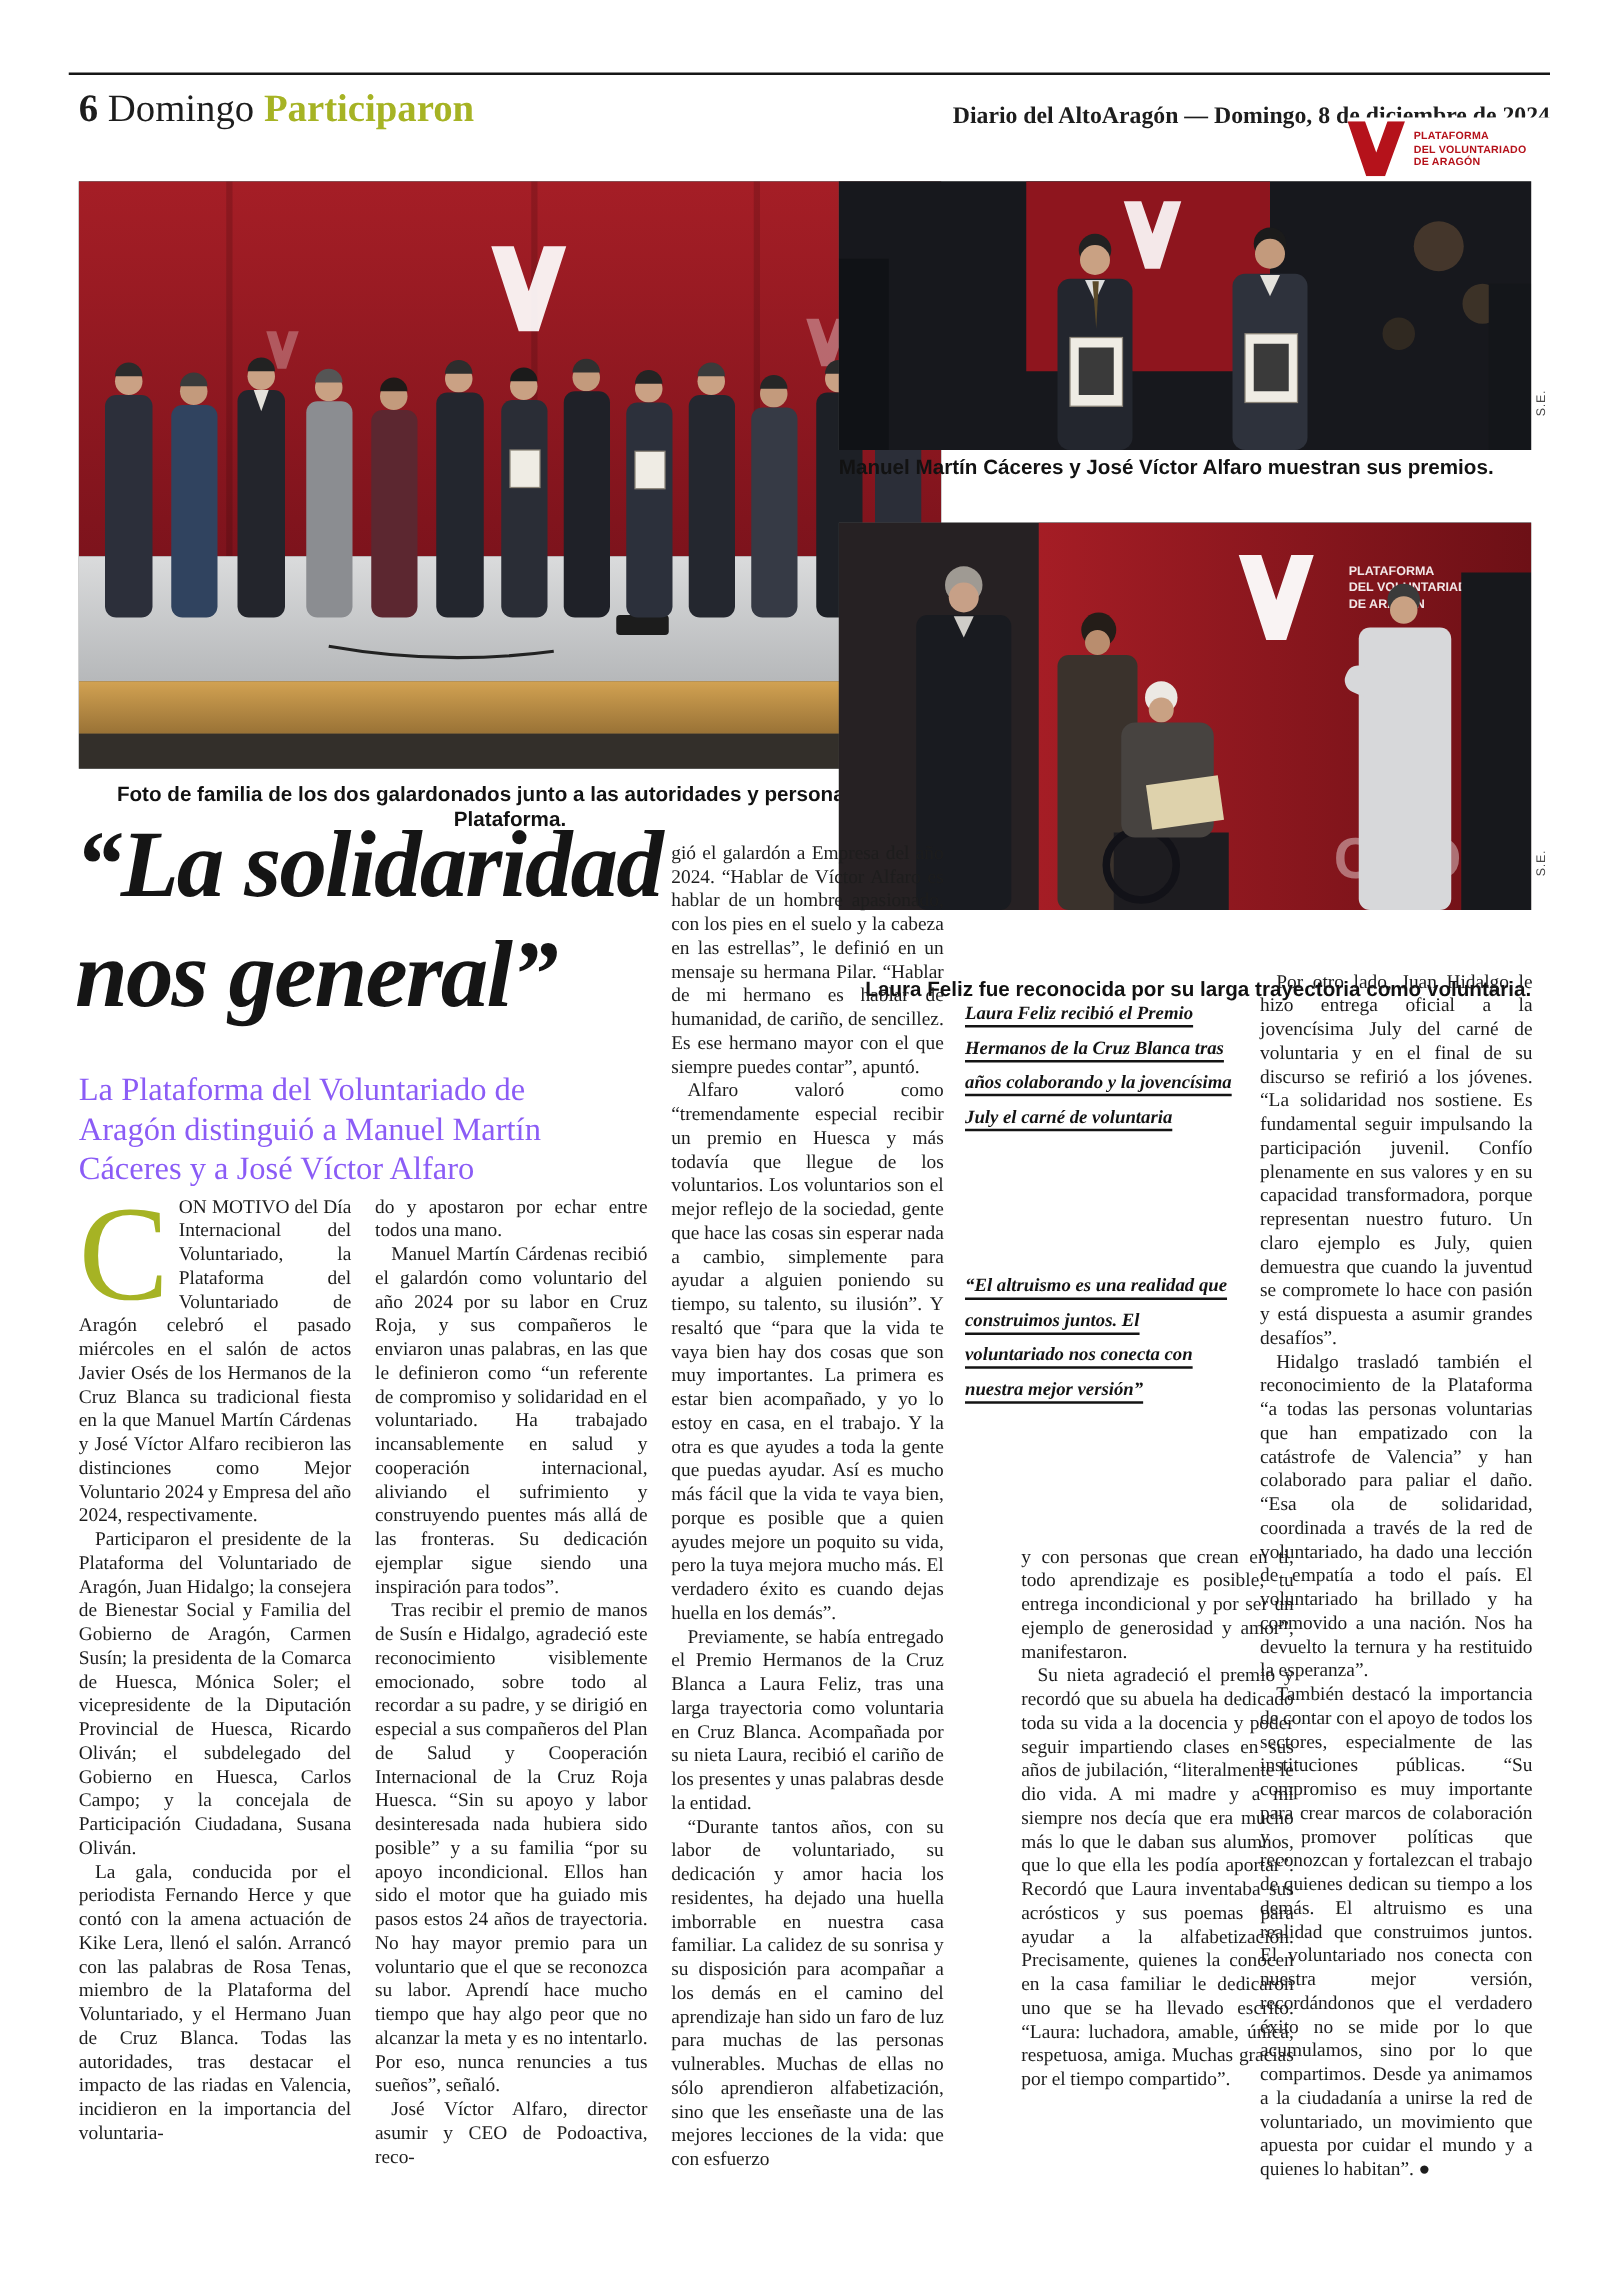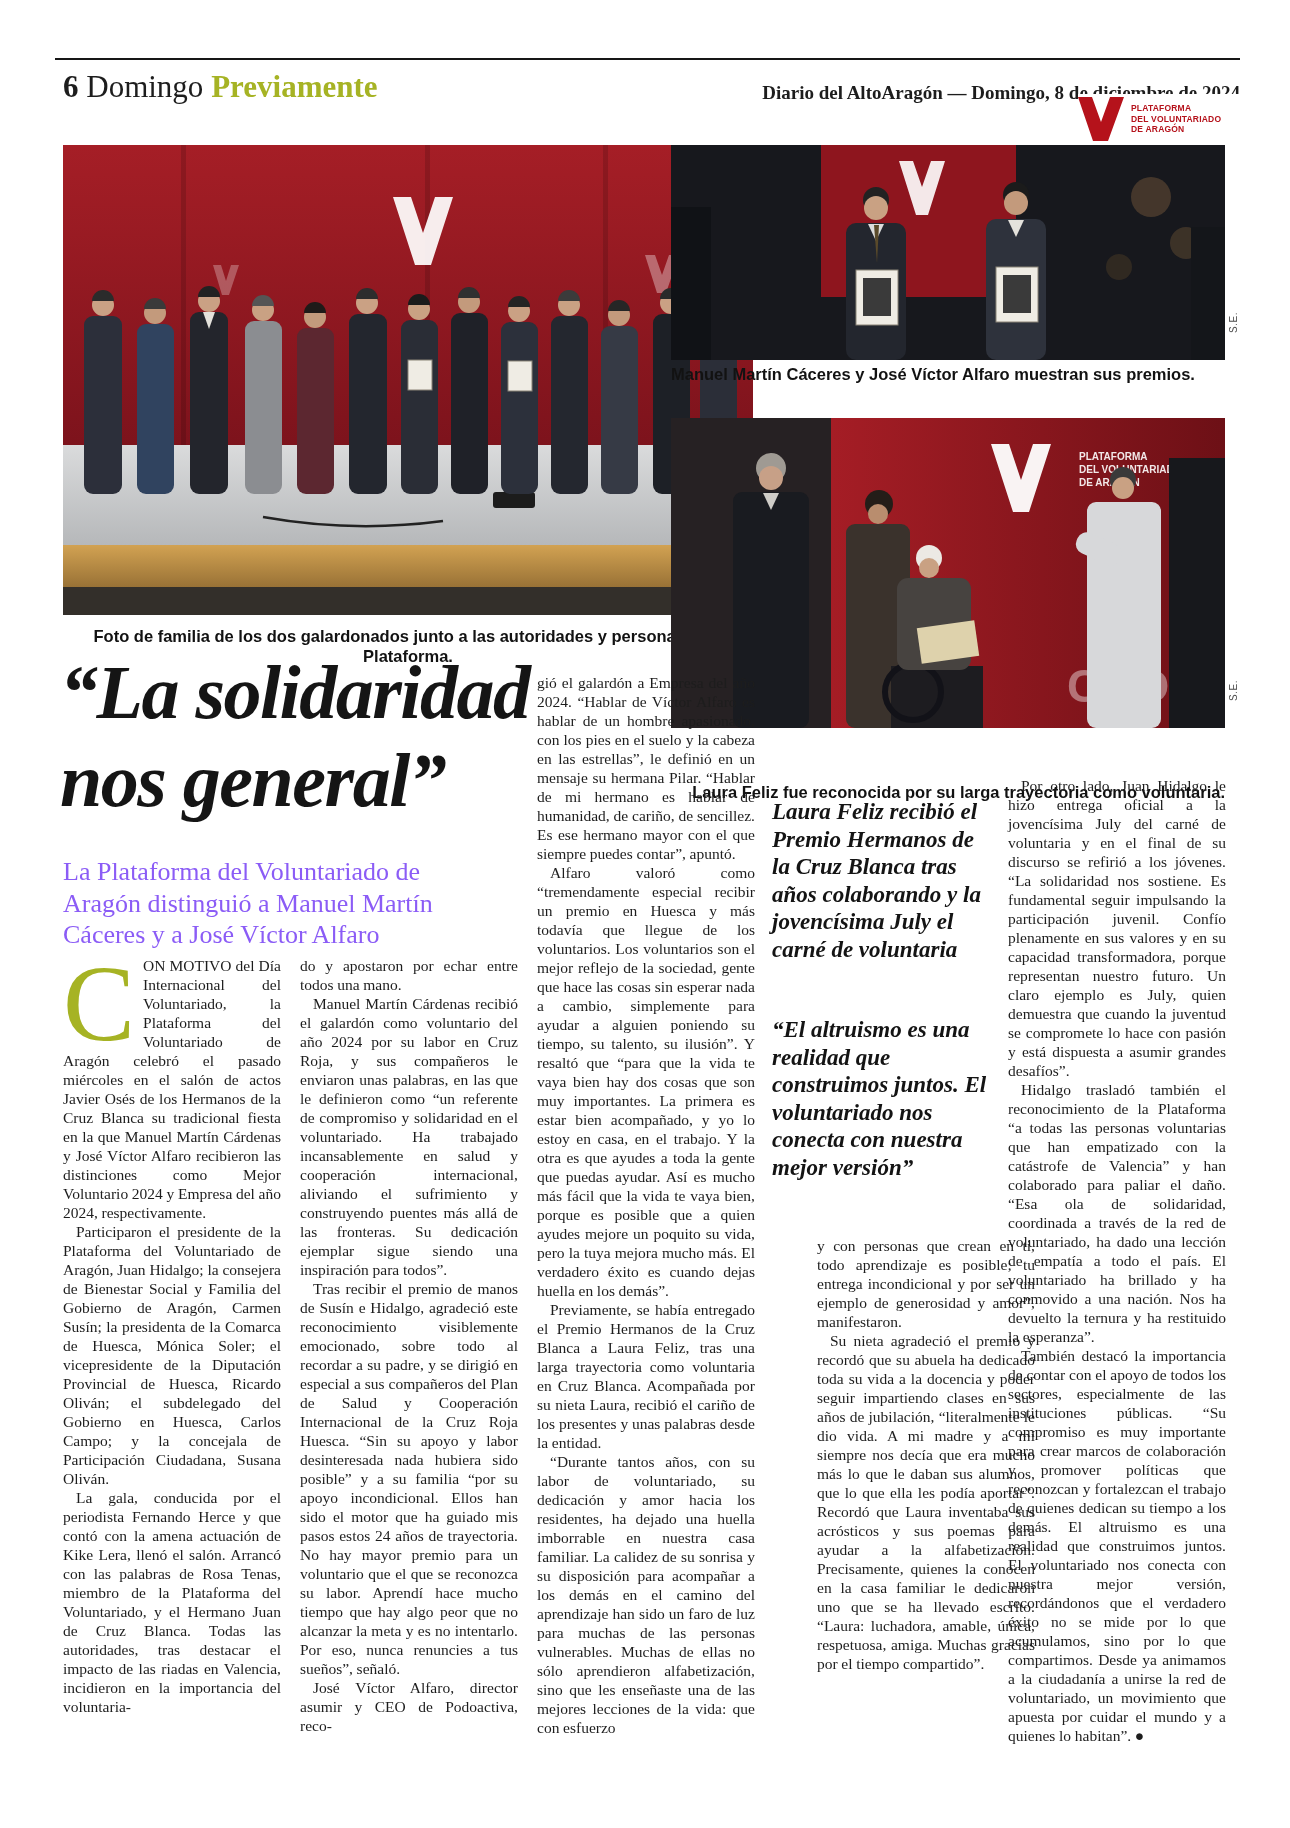--- a/index.html
+++ b/index.html
@@ -48,34 +48,34 @@
   .col1{left:63px;top:956px;}
   .col2{left:300px;top:956px;}
   .col3{left:537px;top:673px;}
   .col4-body{left:817px;top:1236px;}
   .col5{left:1008px;top:776px;}
   .dropcap{float:left;font-size:108px;line-height:88px;color:#a6b324;
            padding:4px 8px 0 0;font-family:"Liberation Serif",serif;font-weight:400;}
   .leadcaps{text-transform:uppercase;}
 
   
-  .pullquote{width:218px;font-style:italic;font-weight:700;font-size:23px;line-height:27.5px;
-             color:#141414;text-decoration-thickness:1.5px;
+  .pullquote{width:218px;font-style:italic;font-weight:700;font-size:15px;line-height:27.5px;
+             color:#141414;text-decoration:underline;text-decoration-thickness:1.5px;
              text-underline-offset:5px;text-align:left;}
   .pq1{left:772px;top:798px;}
   .pq2{left:772px;top:1016px;}
 </style>
 </head>
 <body>
 
 <div>
 
   <div class="abs rule-top"></div>
   <div class="abs folio">
-    <span class="num">6</span><span class="sec"> Domingo </span><span class="topic">Previamente</span>
+    <span class="num">6</span><span class="sec"> Domingo </span><span class="topic">Participaron</span>
   </div>
   <div class="abs dateline">Diario del AltoAragón — Domingo, 8 de diciembre de 2024</div>
 
   <div class="abs masthead-logo">
     <span>
       <svg width="46" height="44" viewBox="0 0 46 44">
         <polygon points="0,0 14,0 23,25 32,0 46,0 30,44 15,44" fill="#b5121b"></polygon>
         <polygon points="17,0 21,0 25,12 23,18" fill="#ffffff" opacity="0.55"></polygon>
       </svg>
     </span>

